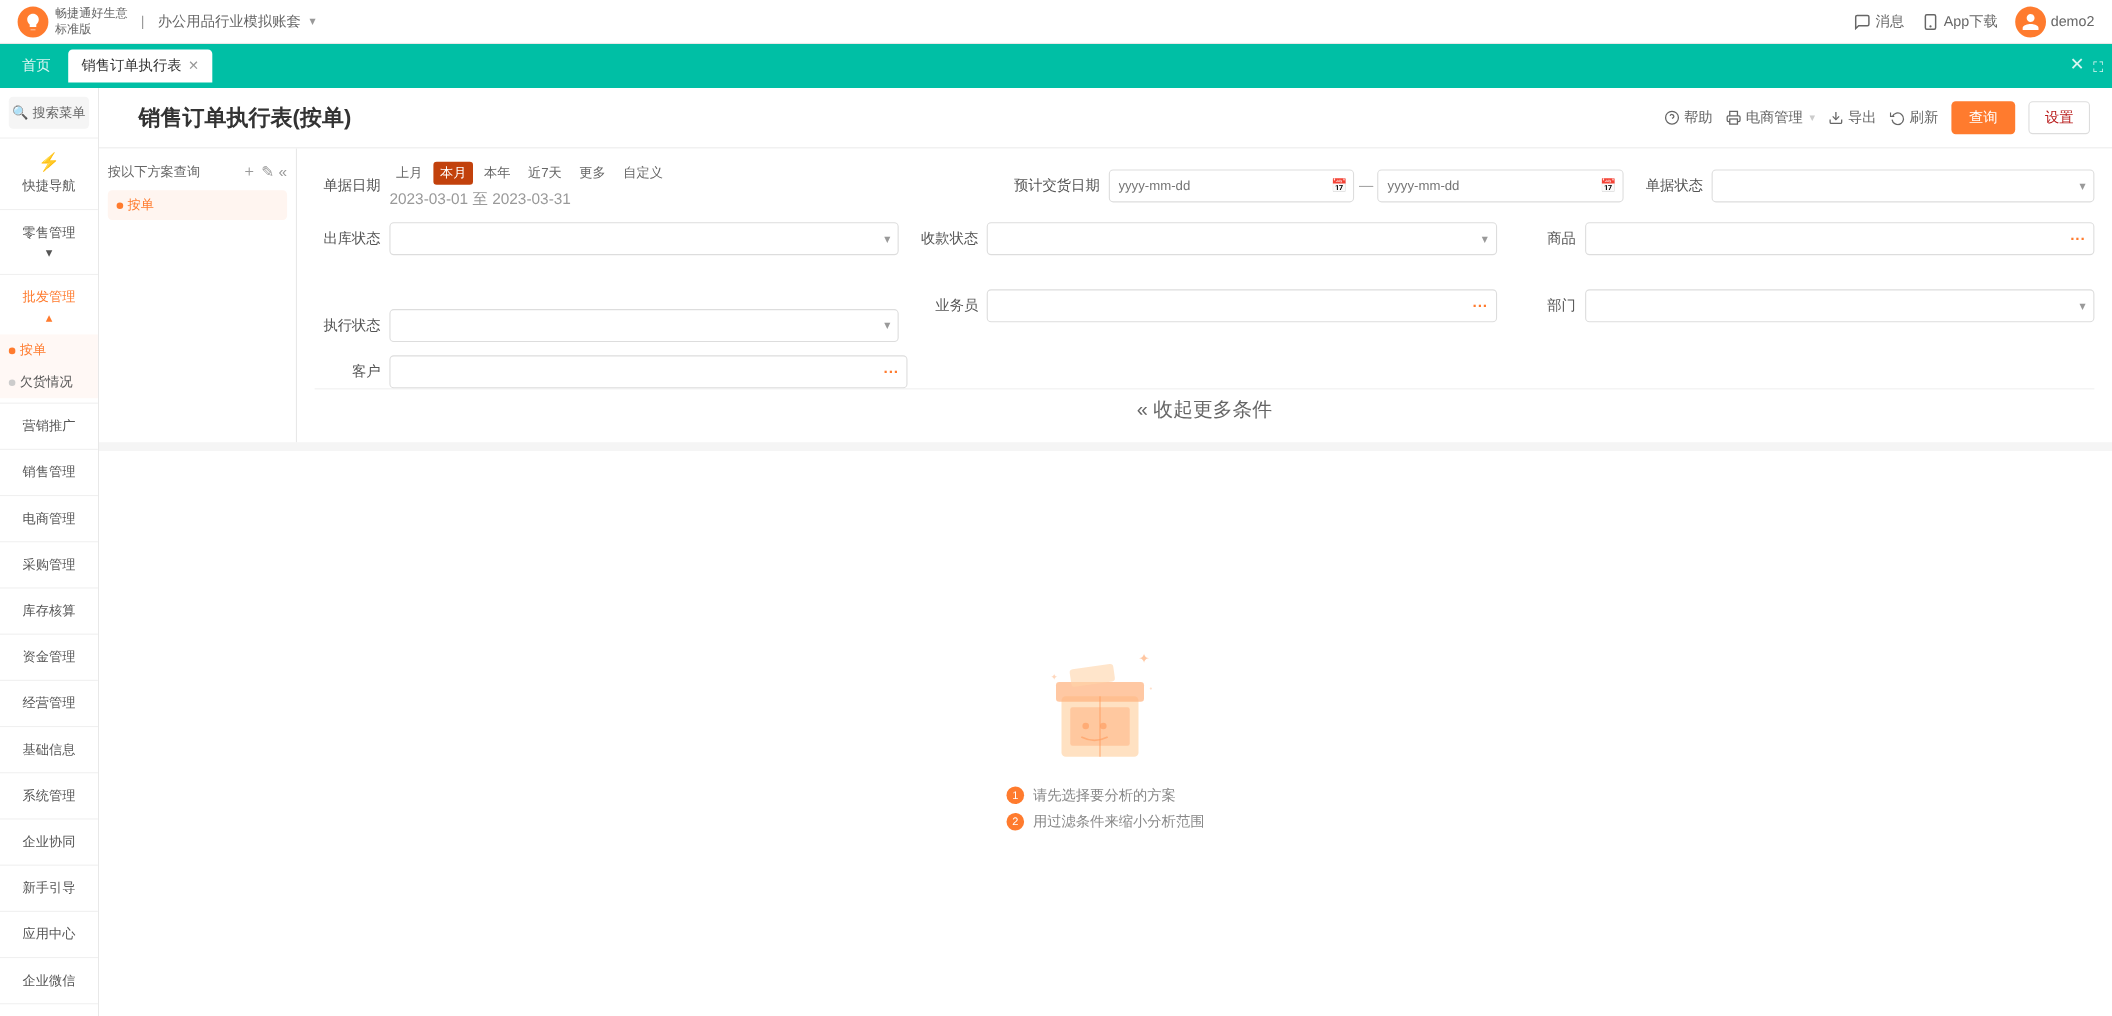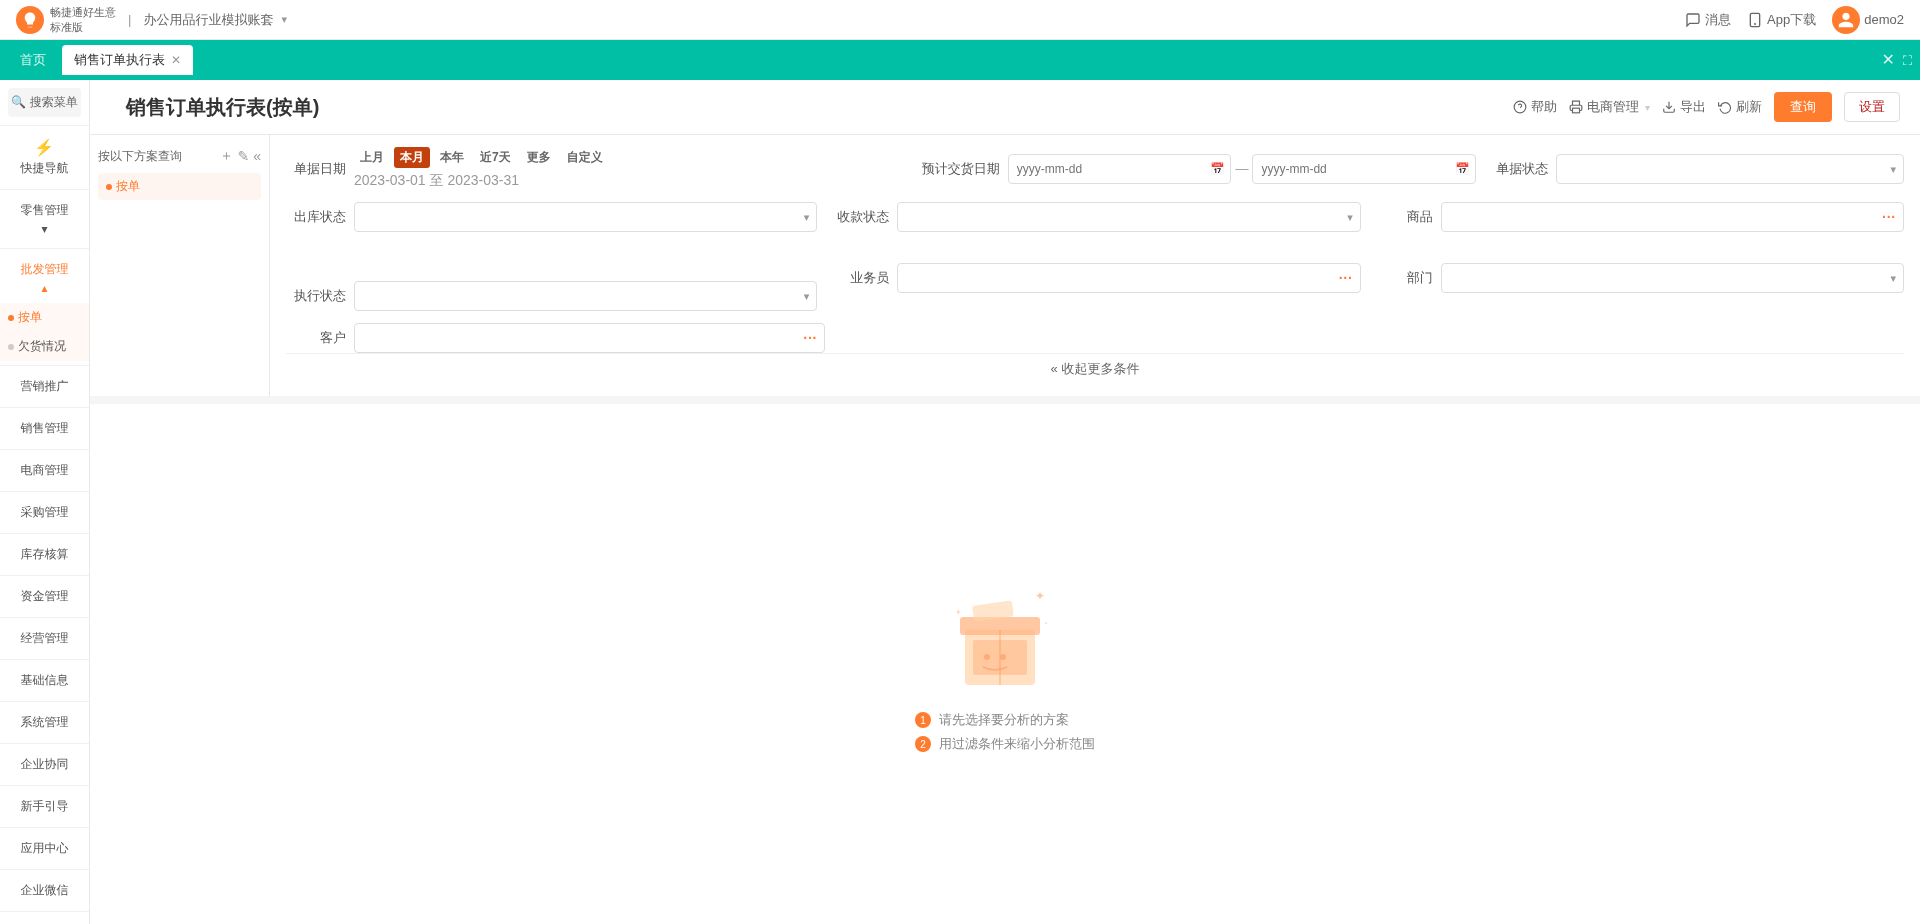--- a/index.html
+++ b/index.html
@@ -409,21 +409,20 @@
       background: #fff;
     }
     .date-separator {
       color: #999;
       font-size: 13px;
     }
     .filter-date-tabs {
       display: flex;
       gap: 4px;
       align-items: center;
-      font-weight: bold;
     }
     .date-tab {
       padding: 2px 6px;
       font-size: 12px;
       color: #666;
       cursor: pointer;
       border-radius: 3px;
     }
     .date-tab.active {
       background: #c2410c;
@@ -436,21 +435,21 @@
       font-size: 16px;
       font-weight: bold;
       padding: 0 4px;
     }
     .collapse-bar {
       text-align: center;
       padding: 6px 0;
       border-top: 1px solid #f0f0f0;
       cursor: pointer;
       color: #666;
-      font-size: 13px;
+      font-size: 18px;
     }
 
     
     .data-area {
       flex: 1;
       background: #fff;
       display: flex;
       align-items: center;
       justify-content: center;
       overflow: hidden;

